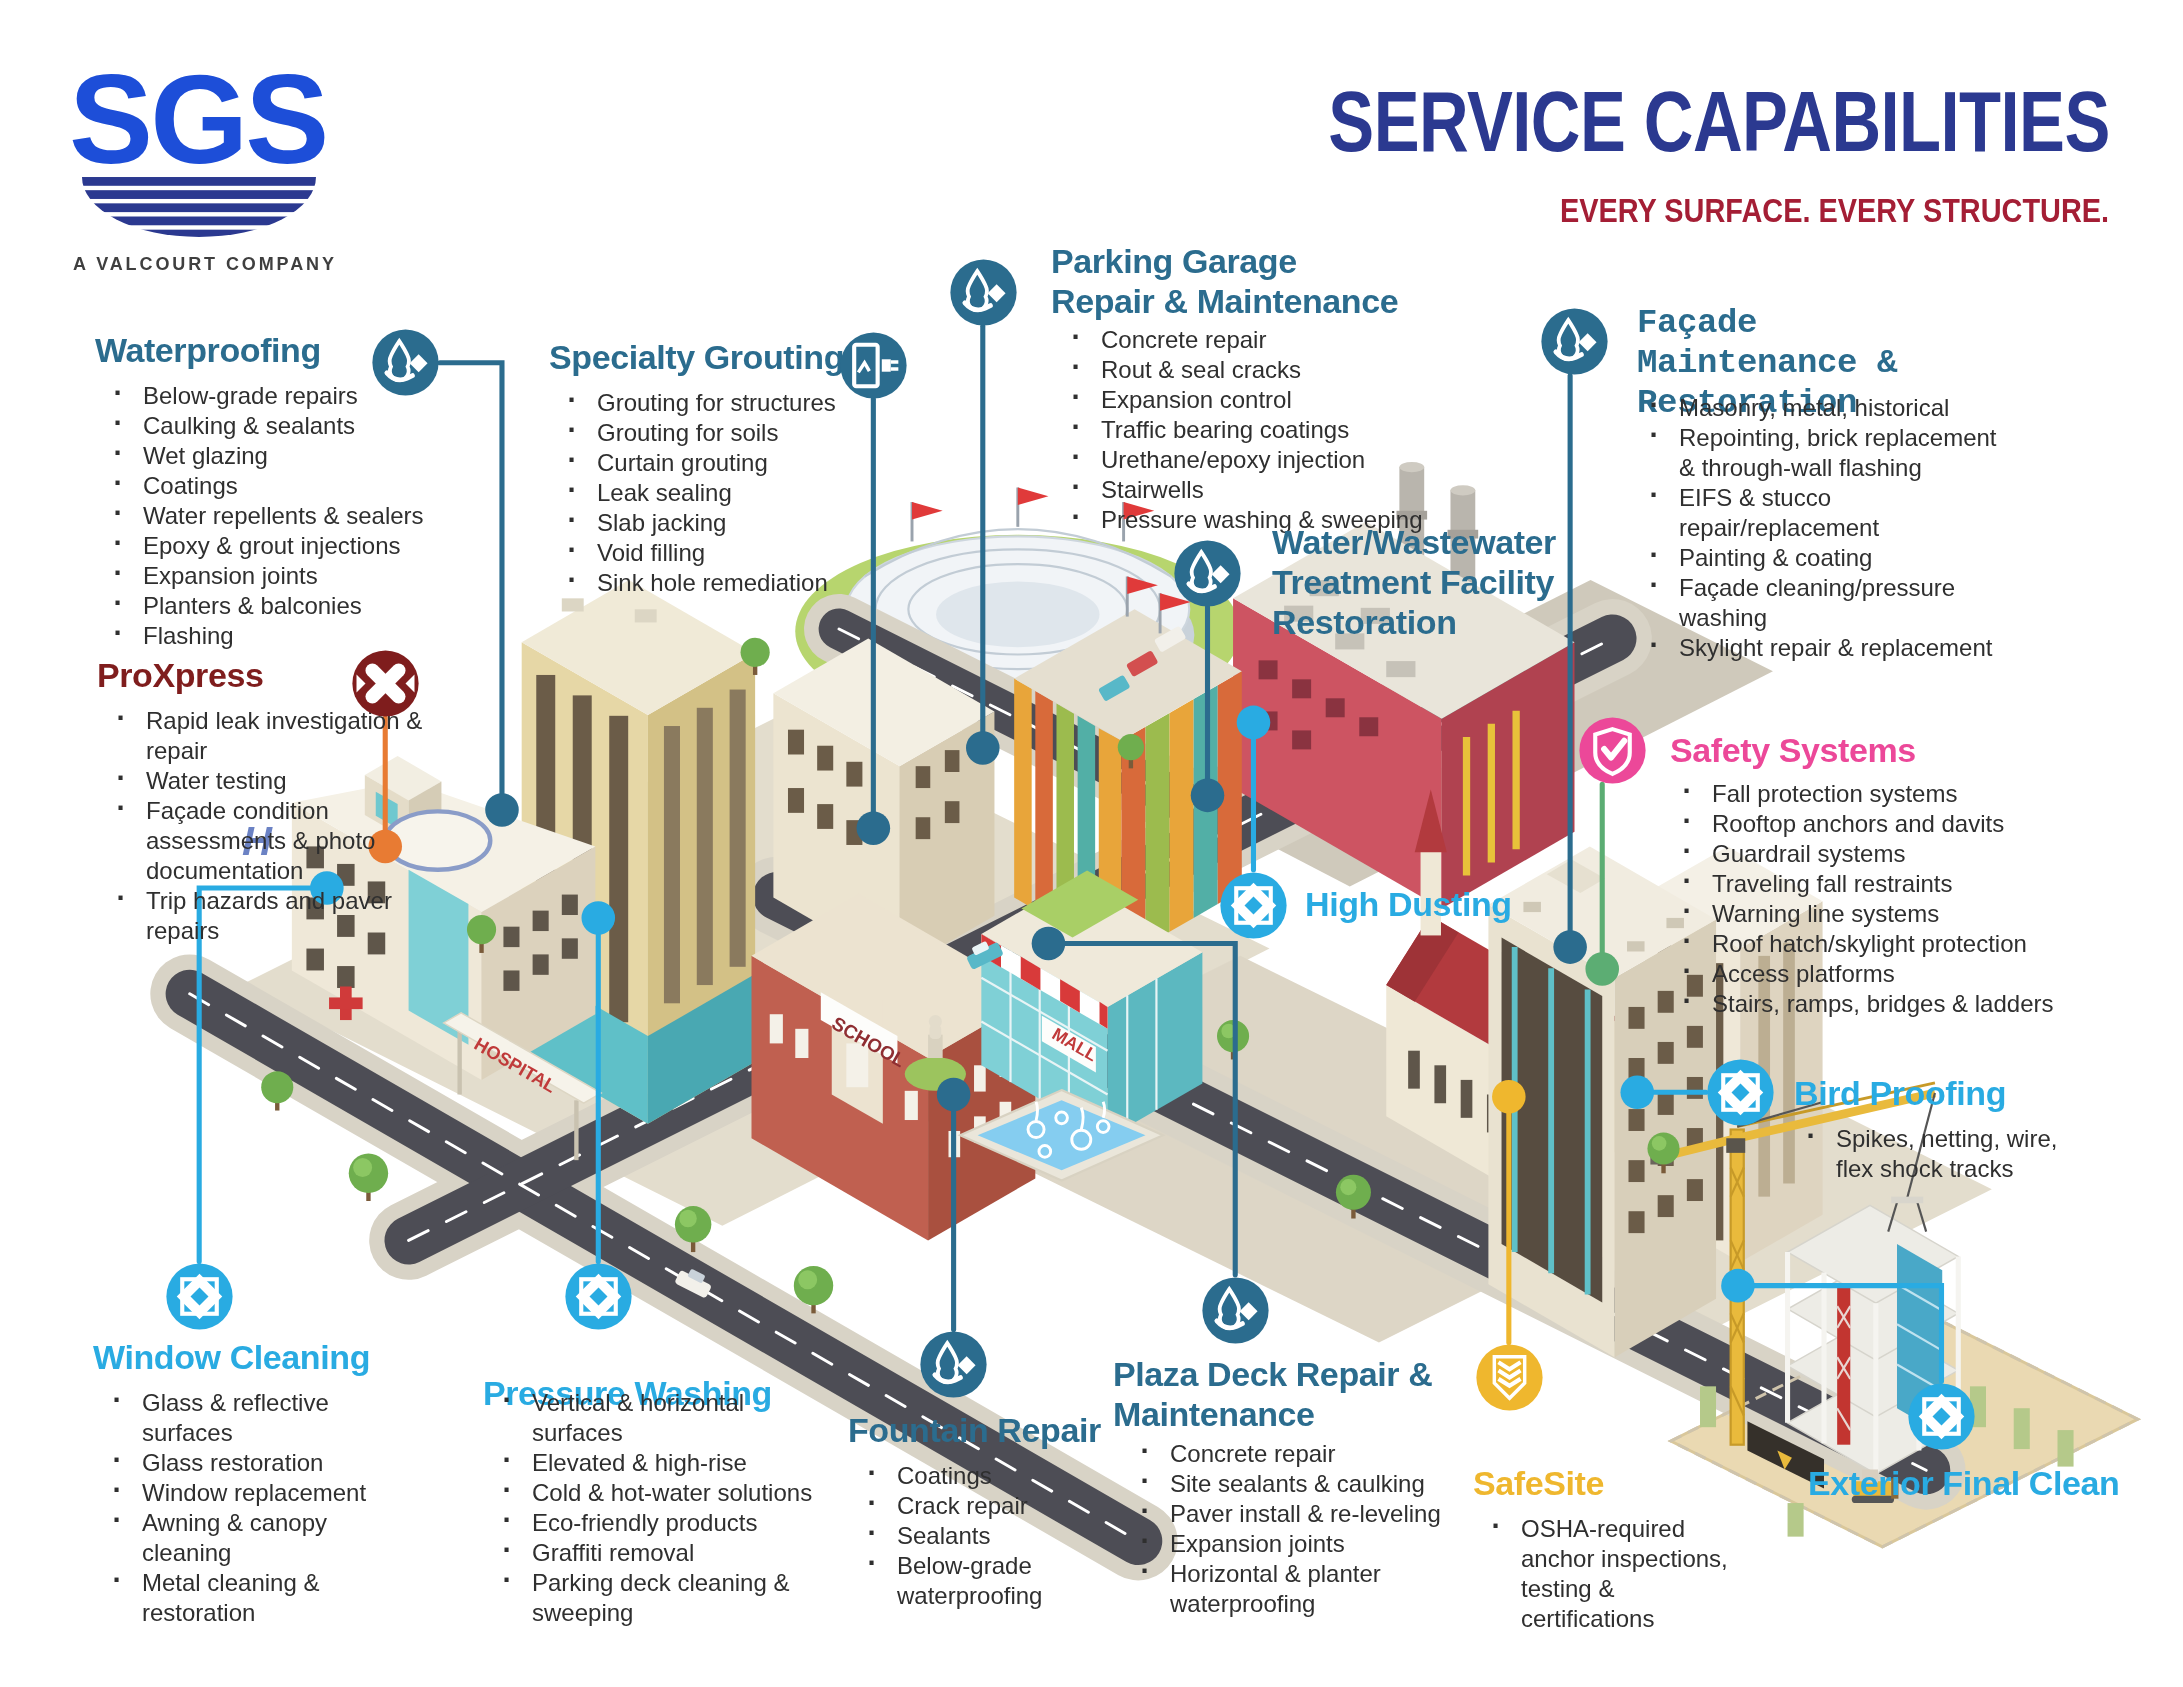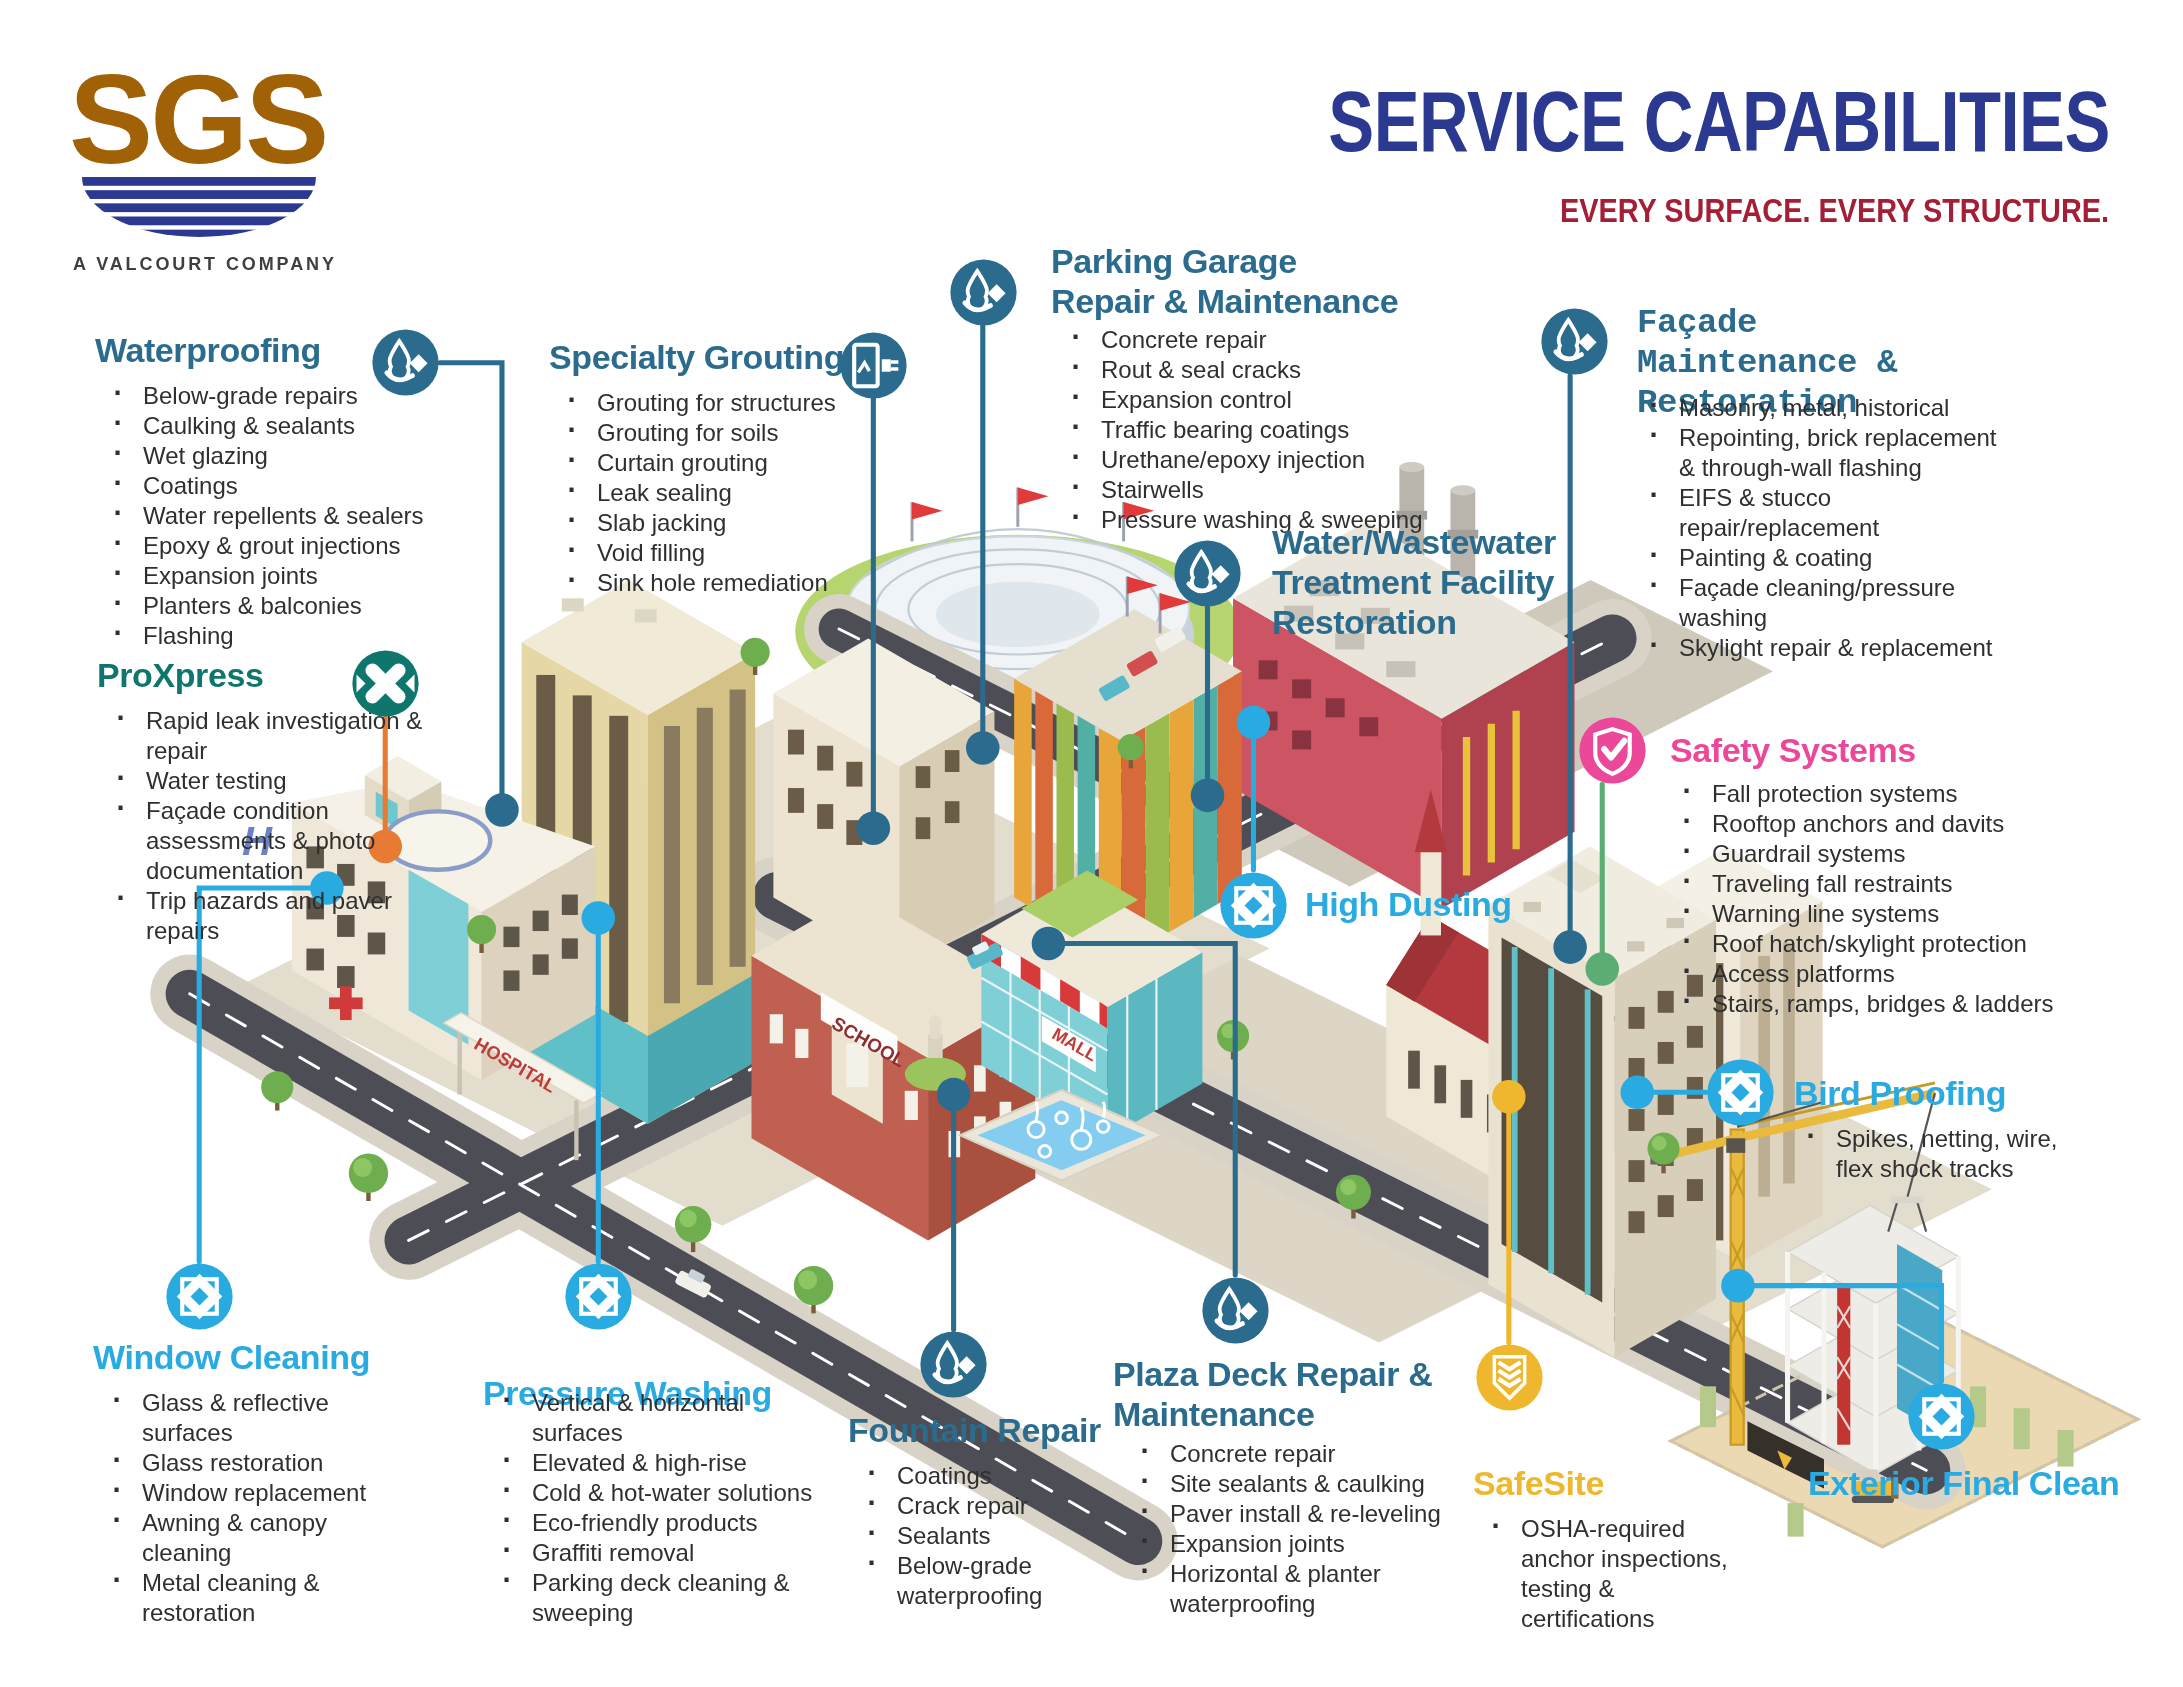--- a/index.html
+++ b/index.html
@@ -1,33 +1,33 @@
 <!DOCTYPE html>
 <html style="font-size:11.7px"><head>
 <meta charset="utf-8">
 <style>
   html,body{margin:0;padding:0;background:#fff;}
   body{font-family:"Liberation Sans", sans-serif;color:#2f2f2f;}
   #stage{position:relative;width:2183px;height:1687px;background:#fff;overflow:hidden;}
   #cityart{position:absolute;left:0;top:0;z-index:1;}
   .abs{position:absolute;}
   
-  .sgs-text{font-size:126px;font-weight:800;letter-spacing:-2.9px;color:#a16207;line-height:1;z-index:3;}
+  .sgs-text{font-size:126px;font-weight:800;letter-spacing:-2.9px;color:#1d4ed8;line-height:1;z-index:3;}
   .tagline{font-size:18px;font-weight:700;letter-spacing:2.9px;color:#3f3f3f;z-index:3;white-space:nowrap;}
   
   .title{font-size:86px;font-weight:800;color:#2B3990;white-space:nowrap;transform:scaleX(.8);transform-origin:100% 50%;z-index:3;letter-spacing:-0.7px;}
   .subtitle{font-size:34px;font-weight:800;color:#A41E35;white-space:nowrap;transform:scaleX(.85);transform-origin:100% 50%;z-index:3;letter-spacing:0;}
   
   .svc-h{font-size:34px;font-weight:800;line-height:1.18;z-index:4;letter-spacing:-0.4px;}
   ul.svc-l{list-style:none;margin:0;padding:0;font-size:24px;line-height:30px;z-index:4;}
   ul.svc-l li{position:relative;padding-left:34px;}
   ul.svc-l li::before{content:"\00B7";position:absolute;left:4.4px;top:-2.9px;font-size:29px;font-weight:700;color:#2f2f2f;}
   .badge{position:absolute;width:69px;height:69px;z-index:5;}
   .badge svg{width:100%;height:100%;display:block;}
-  .c-teal{color:#2B6C8E}.c-blue{color:#29ABE2}.c-orange{color:#0f766e}.c-green{color:#ec4899}.c-yellow{color:#EFB72E}
+  .c-teal{color:#2B6C8E}.c-blue{color:#29ABE2}.c-orange{color:#7f1d1d}.c-green{color:#ec4899}.c-yellow{color:#EFB72E}
 </style>
 </head>
 <body>
 
 <div id="stage">
 
 <svg id="cityart" width="2183" height="1687" viewBox="0 0 2992 2312">
   <defs>
     <symbol id="ic-drop" viewBox="-50 -50 100 100">
       <circle r="48" fill="currentColor"></circle>

